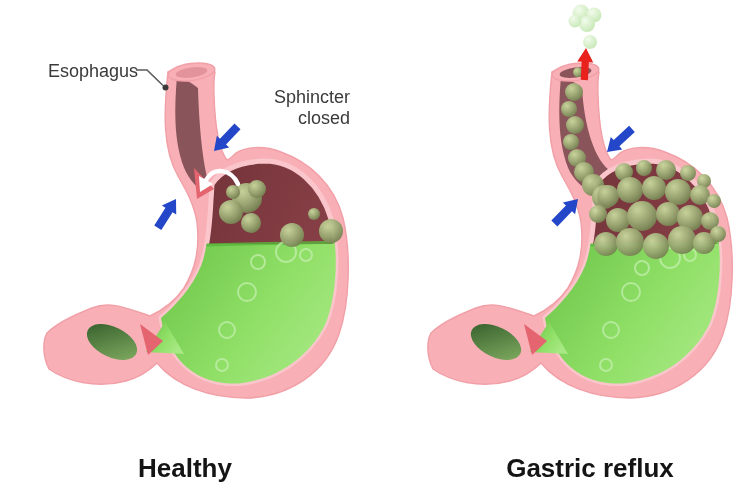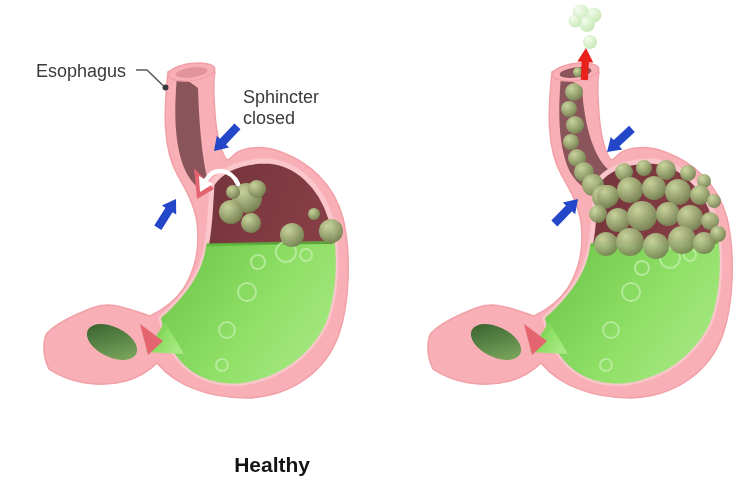--- a/index.html
+++ b/index.html
@@ -8,25 +8,25 @@
   html,body{margin:0;padding:0;}
   body{
     width:750px;height:500px;background:var(--c-background);
     font-family:"Liberation Sans","DejaVu Sans",sans-serif;
     position:relative;overflow:hidden;
   }
   .stage{position:absolute;inset:0;}
   .stage svg{position:absolute;left:0;top:0;}
   .lbl{
     position:absolute;color:var(--c-label_text);
-    font-size:18px;line-height:21px;letter-spacing:0px;
+    font-size:18px;line-height:21px;letter-spacing:0px;margin-left:12px;
   }
   .caption{
-    position:absolute;top:453px;width:250px;text-align:right;
-    color:var(--c-caption_text);font-size:21px;font-weight:bold;
+    position:absolute;top:453px;width:250px;text-align:center;
+    color:var(--c-caption_text);font-size:26px;font-weight:bold;
   }
 </style>
 </head>
 <body>
 
 <div class="stage">
 
   <svg width="750" height="500" viewBox="0 0 750 500">
     <defs>
       <linearGradient id="cavGrad" x1="0" y1="0" x2="1" y2="0.6">
@@ -217,15 +217,16 @@
           <circle cx="206" cy="42" r="7"></circle>
         </g>
         <use href="#redArrowShape" transform="translate(202,48) rotate(-87)" style="fill:var(--c-arrow_red)"></use>
         <use href="#blueArrowShape" transform="translate(223,152) rotate(137.2)" style="fill:var(--c-arrow_blue)"></use>
         <use href="#blueArrowShape" transform="translate(194,199) rotate(-46)" style="fill:var(--c-arrow_blue)"></use>
       </g>
     </g>
   </svg>
 
   <div class="lbl esो" style="left:36px;top:61px;width:100px;">Esophagus</div>
-  <div class="lbl" style="left:243px;top:87px;width:95px;">Sphincter closed</div>
+  <div class="lbl" style="left:243px;top:87px;width:95px;text-align:right;">Sphincter closed</div>
   <div class="caption" style="left:60px;">Healthy</div>
+  <div class="caption" style="left:465px;">Gastric reflux</div>
 </div>
 
 </body></html>

